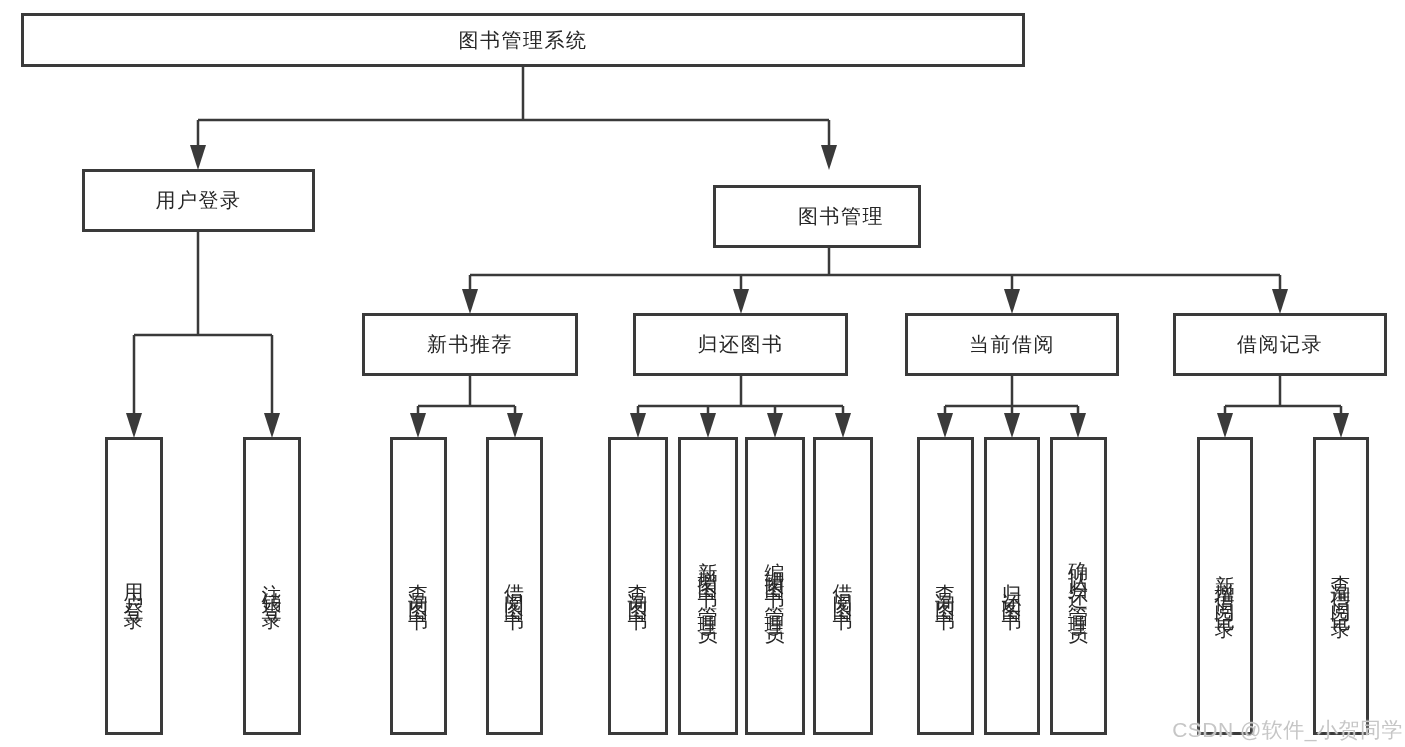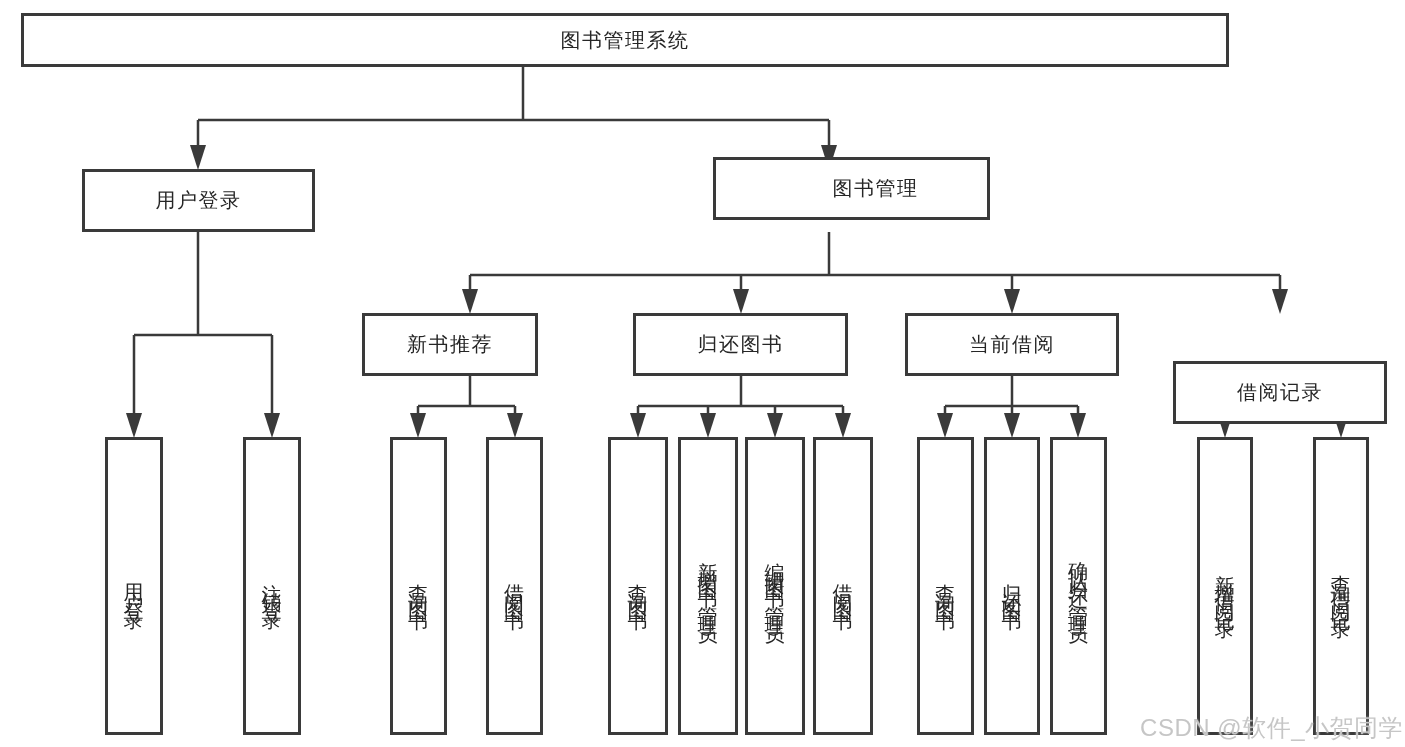--- a/index.html
+++ b/index.html
@@ -51,21 +51,21 @@
     font-size: 20px;
     line-height: 1;
     letter-spacing: 9px;
     color: var(--text);
     white-space: nowrap;
   }
   .watermark {
     position: absolute;
     right: 2px;
     bottom: 3px;
-    font-size: 24px;
+    font-size: 21px;
     color: var(--wm);
     z-index: 3;
     letter-spacing: 0.5px;
     text-shadow: 0 0 2px rgba(255,255,255,0.9);
     white-space: nowrap;
   }
 </style>
 </head>
 <body>
 
@@ -104,41 +104,41 @@
       <polygon points="767,413 783,413 775,438"></polygon>
       <polygon points="835,413 851,413 843,438"></polygon>
       <polygon points="937,413 953,413 945,438"></polygon>
       <polygon points="1004,413 1020,413 1012,438"></polygon>
       <polygon points="1070,413 1086,413 1078,438"></polygon>
       <polygon points="1217,413 1233,413 1225,438"></polygon>
       <polygon points="1333,413 1349,413 1341,438"></polygon>
     </g>
   </svg>
 
-  <div class="node" style="left:21px; top:13px; width:1208px; height:54px;">
+  <div class="node" style="left:21px; top:13px; width:1004px; height:54px;">
     <span class="h-label">图书管理系统</span>
   </div>
 
   <div class="node" style="left:82px; top:169px; width:233px; height:63px;">
     <span class="h-label">用户登录</span>
   </div>
-  <div class="node" style="left:713px; top:157px; width:277px; height:63px;padding-left:48px;">
+  <div class="node" style="left:713px; top:185px; width:208px; height:63px;padding-left:48px;">
     <span class="h-label">图书管理</span>
   </div>
 
-  <div class="node" style="left:362px; top:313px; width:176px; height:63px;">
+  <div class="node" style="left:362px; top:313px; width:216px; height:63px;">
     <span class="h-label">新书推荐</span>
   </div>
   <div class="node" style="left:633px; top:313px; width:215px; height:63px;">
     <span class="h-label">归还图书</span>
   </div>
   <div class="node" style="left:905px; top:313px; width:214px; height:63px;font-family:Liberation Mono, monospace;">
     <span class="h-label">当前借阅</span>
   </div>
-  <div class="node" style="left:1173px; top:313px; width:214px; height:63px;margin-top:48px;">
+  <div class="node" style="left:1173px; top:313px; width:214px; height:63px;">
     <span class="h-label">借阅记录</span>
   </div>
 
   <div class="node leaf" style="left:105px; width:58px;">
     <span class="v-label">用户登录</span>
   </div>
   <div class="node leaf" style="left:243px; width:58px;">
     <span class="v-label">注销登录</span>
   </div>
 

